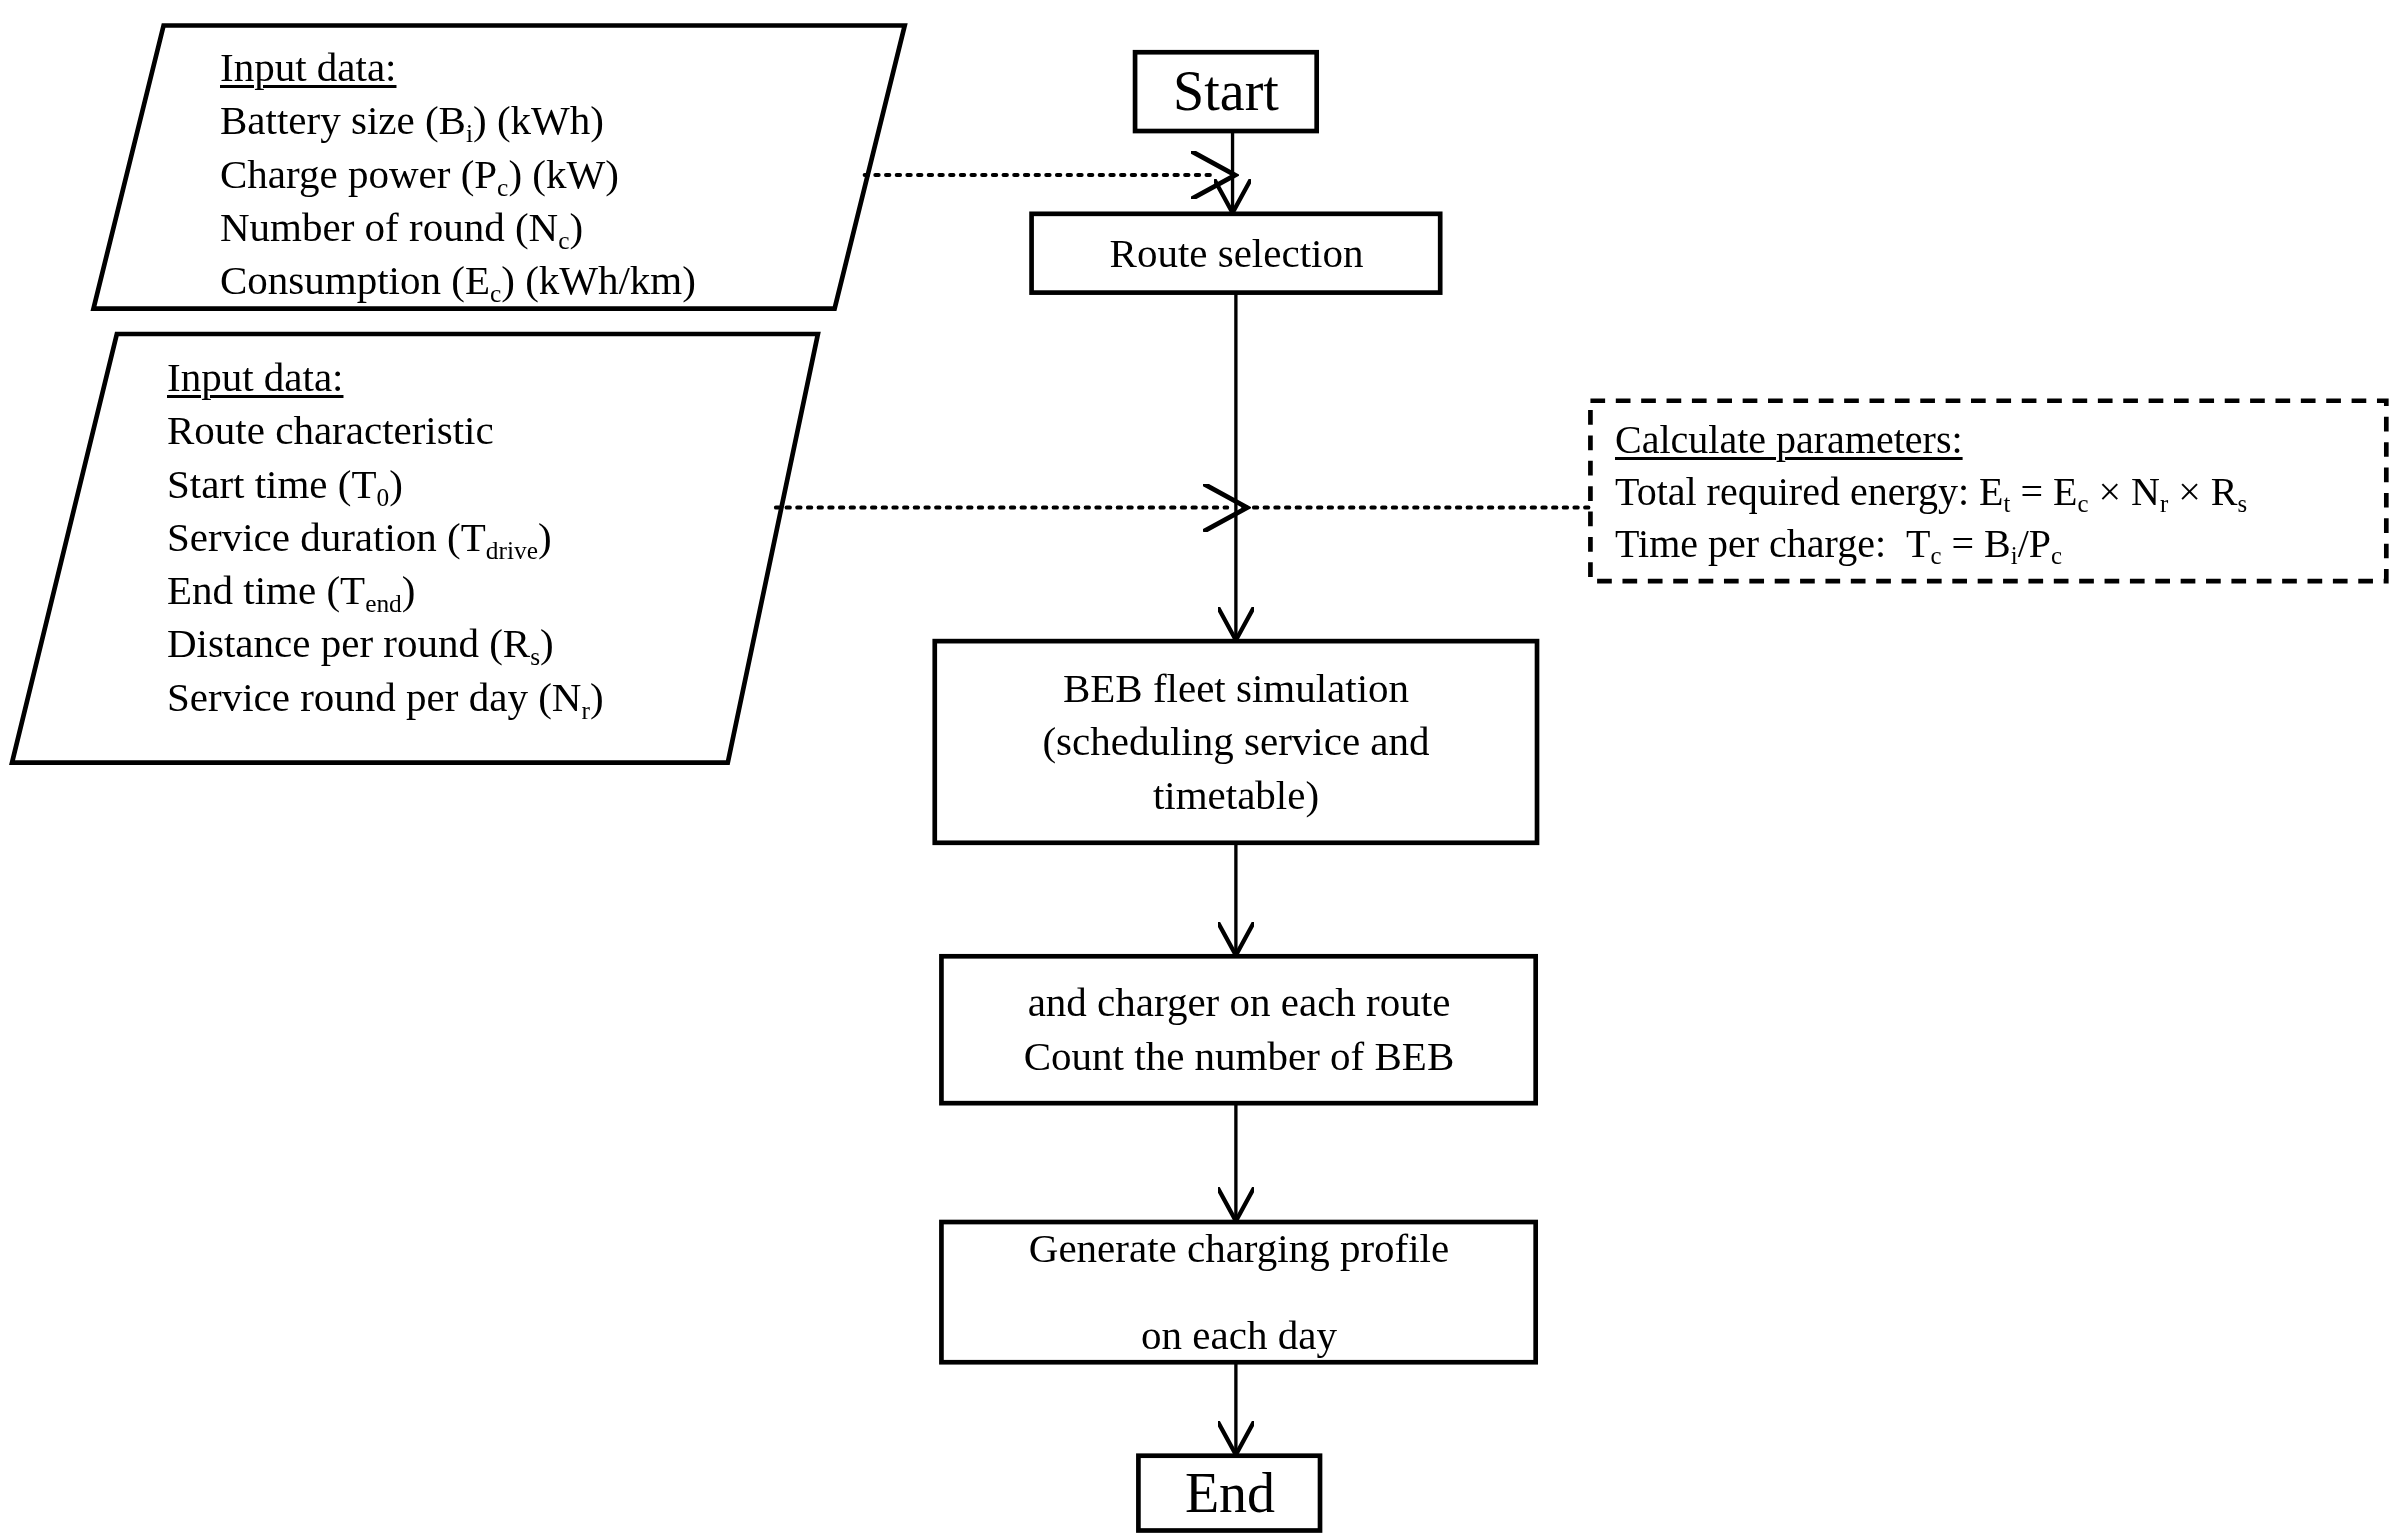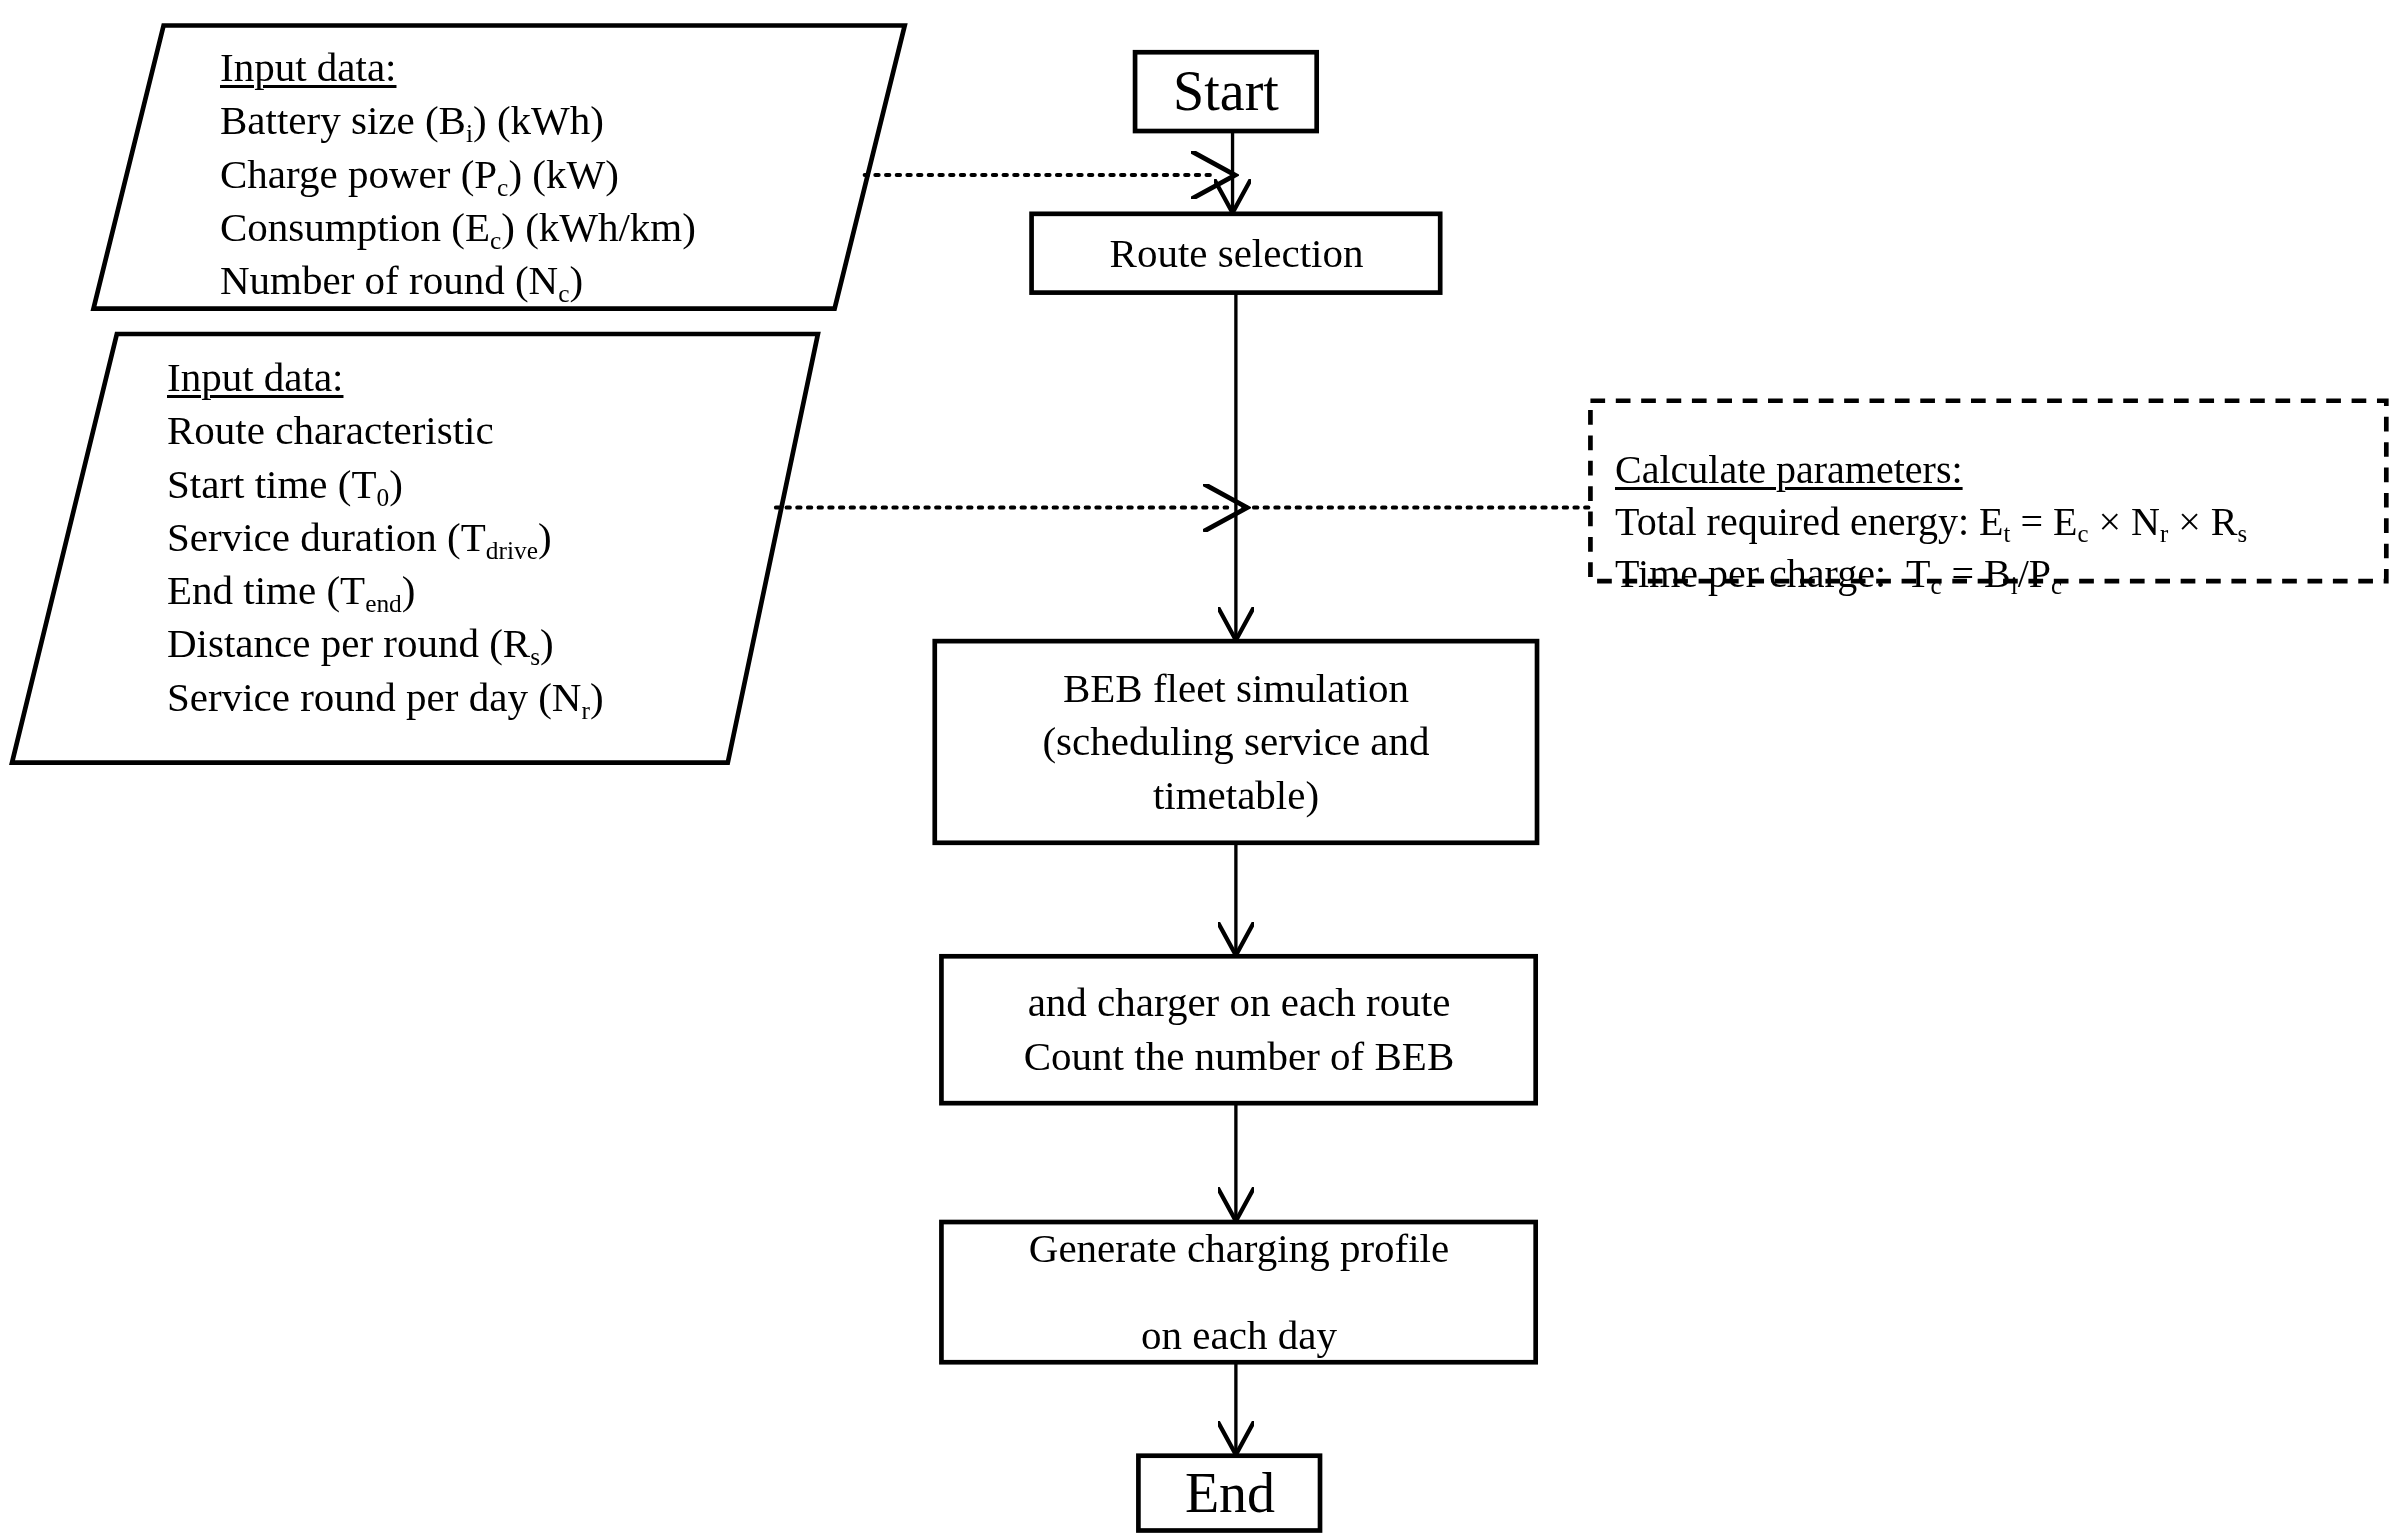--- a/index.html
+++ b/index.html
@@ -113,35 +113,35 @@
 
     <line x1="1162" y1="760" x2="1838" y2="760" stroke="#000" stroke-width="6" stroke-dasharray="5 11" stroke-linecap="round" marker-end="url(#arrowOpen)"></line>
 
     <line x1="1862" y1="760" x2="2380" y2="760" stroke="#000" stroke-width="6" stroke-dasharray="5 11" stroke-linecap="round"></line>
   </svg>
 
   <div class="node-text para-text" style="left:220px; top:41px; width:674px;">
     <span class="line ul">Input data:</span>
     <span class="line"><span>Battery size</span>&nbsp;(<span>B</span><sub>i</sub>)&nbsp;<span>(kWh)</span></span>
     <span class="line"><span>Charge power</span>&nbsp;(<span>P</span><sub>c</sub>)&nbsp;<span>(kW)</span></span>
+    <span class="line"><span>Number of round</span>&nbsp;(<span>N</span><sub>c</sub>)</span>
     <span class="line"><span>Consumption</span>&nbsp;(<span>E</span><sub>c</sub>)&nbsp;<span>(kWh/km)</span></span>
-    <span class="line"><span>Number of round</span>&nbsp;(<span>N</span><sub>c</sub>)</span>
   </div>
 
   <div class="node-text para-text" style="left:167px; top:351px; width:668px;">
     <span class="line ul">Input data:</span>
     <span class="line">Route characteristic</span>
     <span class="line"><span>Start time</span>&nbsp;(<span>T</span><sub>0</sub>)</span>
     <span class="line"><span>Service duration</span>&nbsp;(<span>T</span><sub>drive</sub>)</span>
     <span class="line"><span>End time</span>&nbsp;(<span>T</span><sub>end</sub>)</span>
     <span class="line"><span>Distance per round</span>&nbsp;(<span>R</span><sub>s</sub>)</span>
     <span class="line"><span>Service round per day</span>&nbsp;(<span>N</span><sub>r</sub>)</span>
   </div>
 
-  <div class="node-text dash-text" style="left:1615px; top:414px; width:768px;margin-top:30px;">
+  <div class="node-text dash-text" style="left:1615px; top:414px; width:768px;">
     <span class="line ul">Calculate  parameters:</span>
     <span class="line"><span>Total required energy:</span>&nbsp;<span>E</span><sub>t</sub>&nbsp;<span>=</span>&nbsp;<span>E</span><sub>c</sub>&nbsp;<span>×</span>&nbsp;<span>N</span><sub>r</sub>&nbsp;<span>×</span>&nbsp;<span>R</span><sub>s</sub></span>
     <span class="line"><span>Time per charge:</span>&nbsp;&nbsp;<span>T</span><sub>c</sub>&nbsp;<span>=</span>&nbsp;<span>B</span><sub>i</sub><span>/</span><span>P</span><sub>c</sub></span>
   </div>
 
   <div class="node-text box-text terminal-text" style="left:1135px; top:52px; width:182px; height:79px;">
     <span>Start</span>
   </div>
 
   <div class="node-text box-text" style="left:1032px; top:214px; width:409px; height:79px;">

